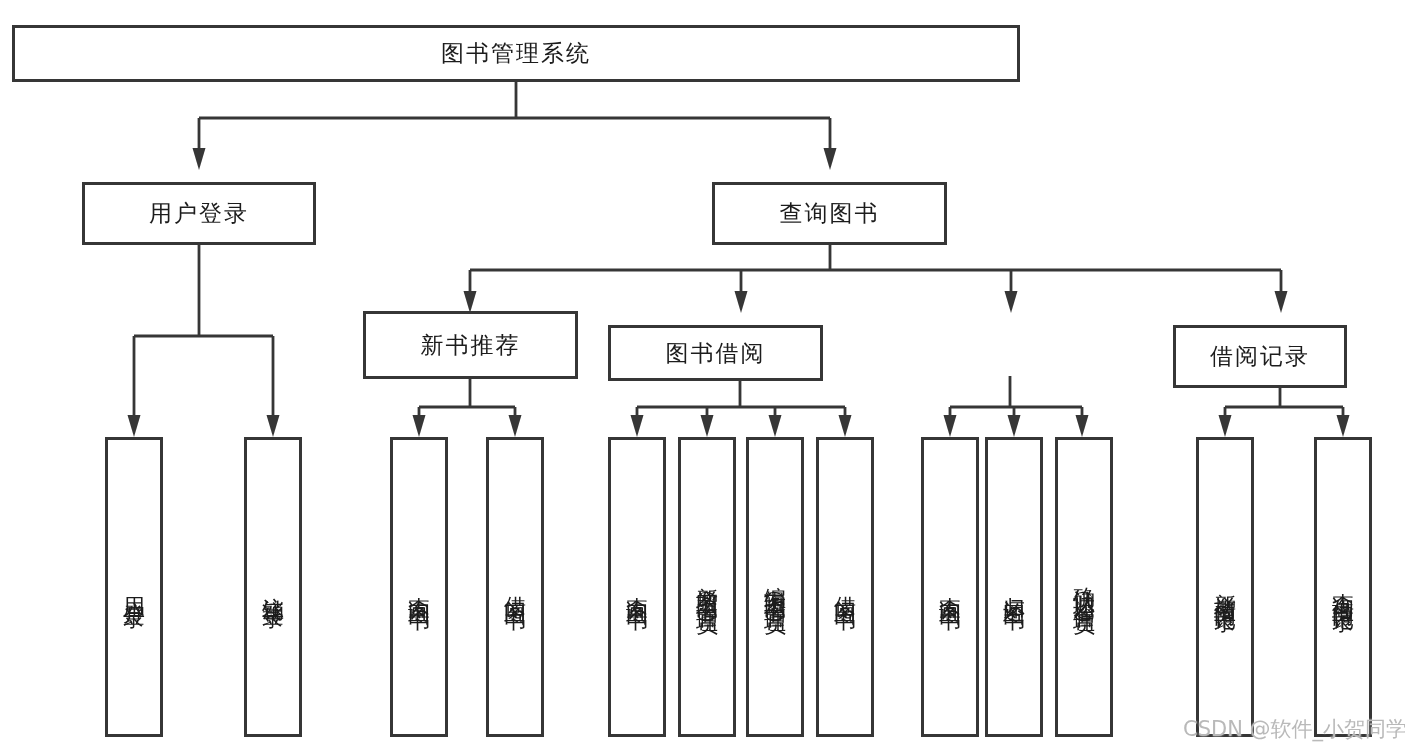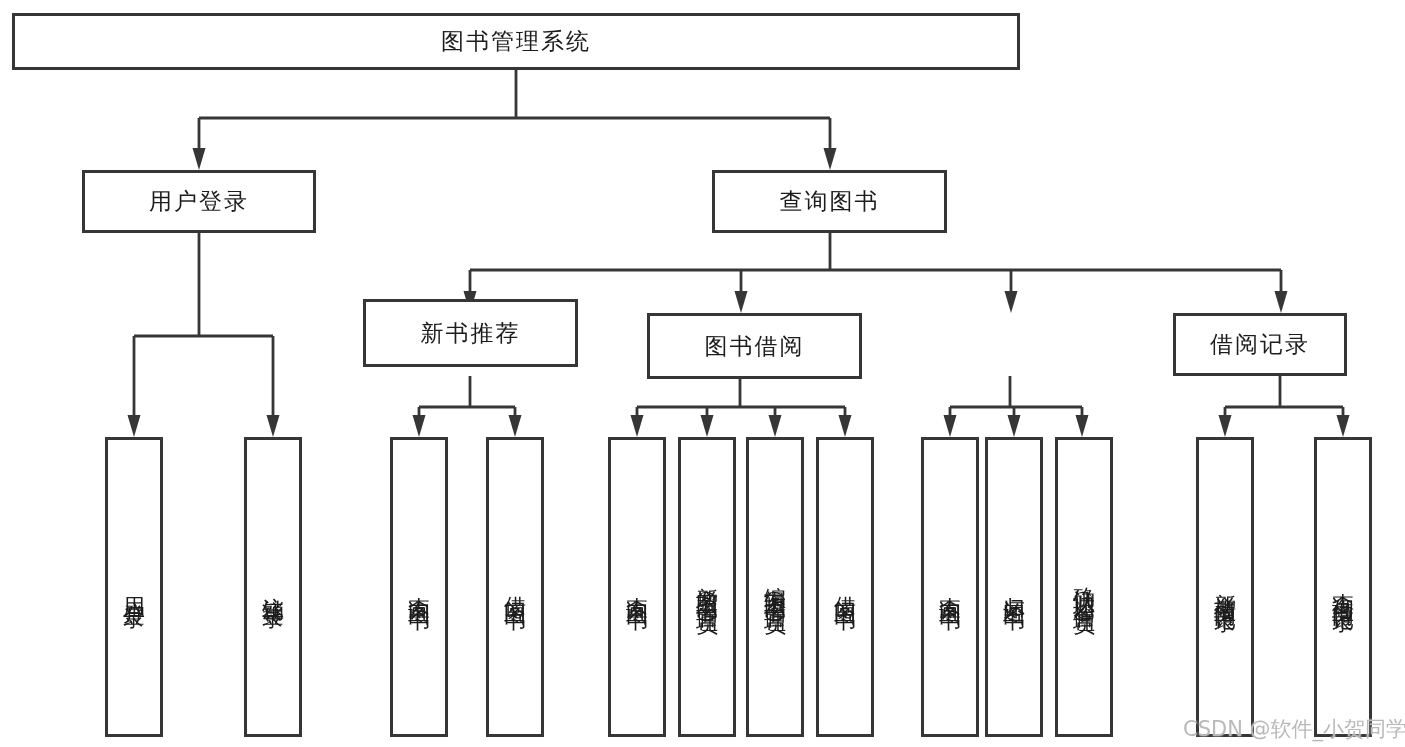--- a/index.html
+++ b/index.html
@@ -26,20 +26,21 @@
     box-sizing: border-box;
     background: #ffffff;
     border: 3px solid #363636;
     display: flex;
     align-items: center;
     justify-content: center;
     color: #1c1c1c;
     font-size: 23px;
     letter-spacing: 2px;
     z-index: 2;
+    margin-top: 12px;
   }
   .vnode {
     position: absolute;
     box-sizing: border-box;
     top: 437px;
     width: 58px;
     height: 300px;
     background: #ffffff;
     border: 3px solid #363636;
     display: flex;
@@ -148,21 +149,21 @@
   <div class="hnode" style="left:82px;top:170px;width:234px;height:63px">
     <span>用户登录</span>
   </div>
   <div class="hnode" style="left:712px;top:170px;width:235px;height:63px">
     <span>查询图书</span>
   </div>
 
   <div class="hnode" style="left:363px;top:299px;width:215px;height:68px">
     <span>新书推荐</span>
   </div>
-  <div class="hnode" style="left:647px;top:313px;width:215px;height:66px">
+  <div class="hnode" style="left:608px;top:313px;width:215px;height:56px">
     <span>图书借阅</span>
   </div>
   <div class="hnode" style="left:1173px;top:313px;width:174px;height:63px">
     <span>借阅记录</span>
   </div>
 
   <div class="vnode" style="left:105px">
     <span class="vtext">用户登录</span>
   </div>
   <div class="vnode" style="left:244px">

